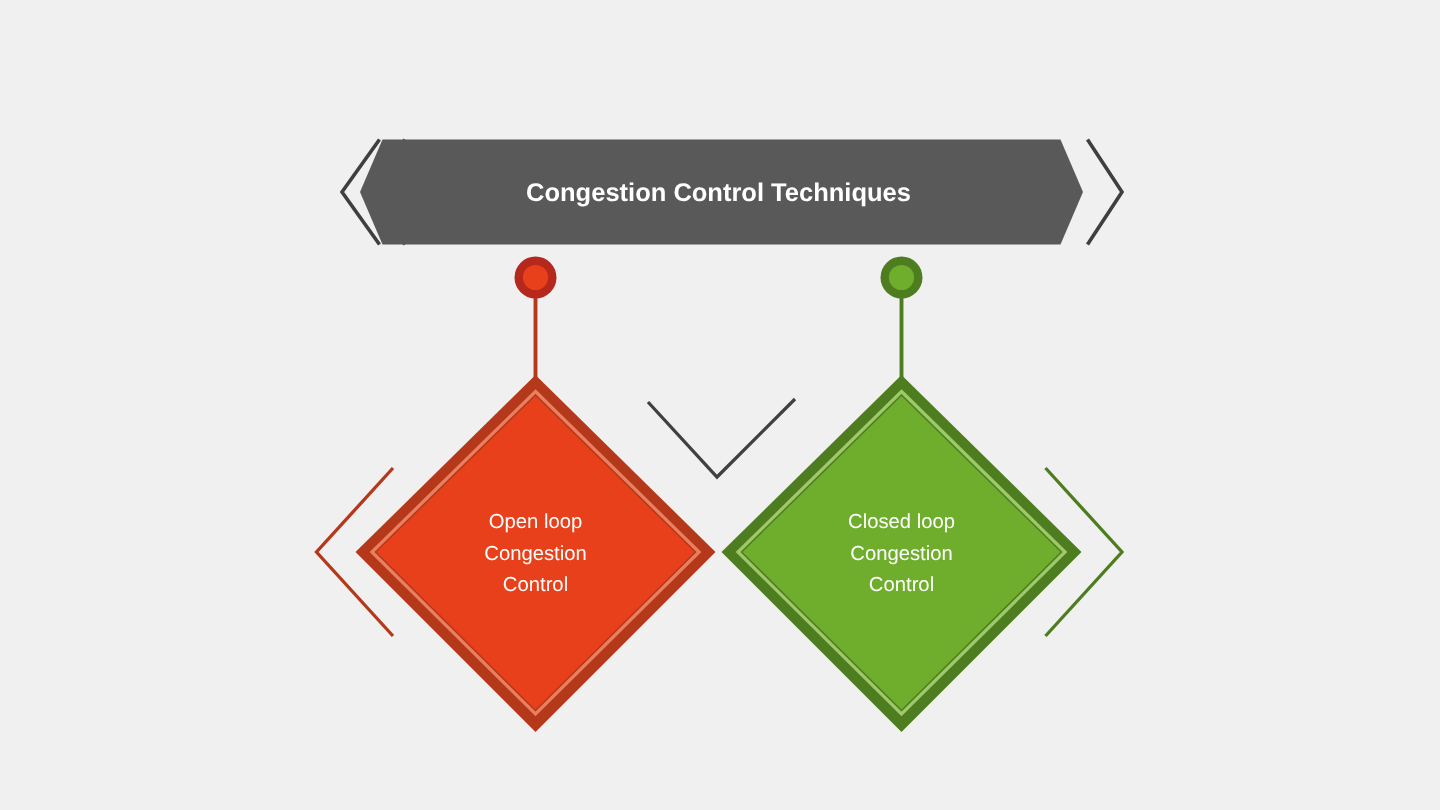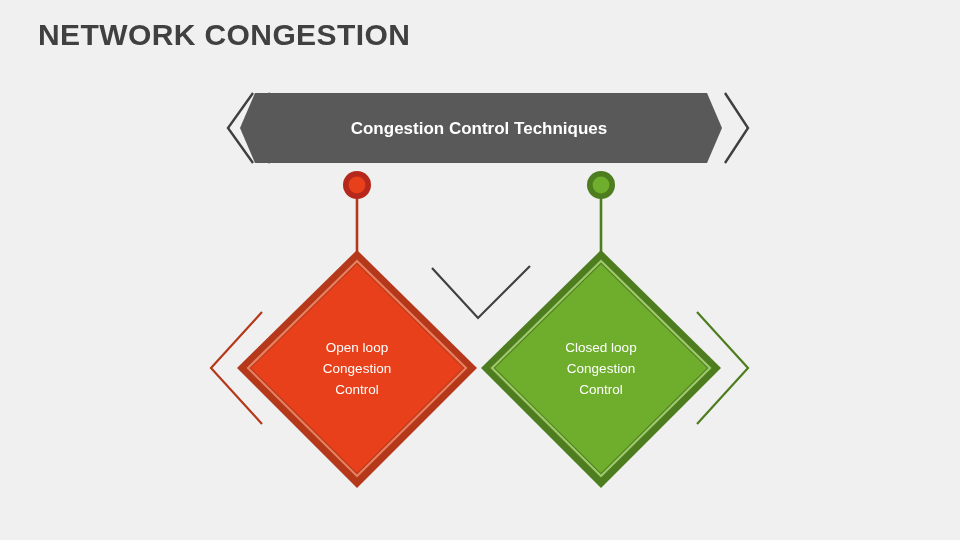--- a/index.html
+++ b/index.html
@@ -47,21 +47,20 @@
   }
   .node-label {
     font-size: 13.5px;
   }
 </style>
 </head>
 <body>
 
 <div id="slide">
 
-  <div id="page-title">NETWORK CONGESTION</div>
 
   <svg id="diagram-svg" viewBox="0 0 960 540">
 
     <g>
 
       <polyline points="253,93 228,128 253,163" fill="none" stroke="#3f3f3f" stroke-width="2.4" stroke-linecap="butt" stroke-linejoin="miter"></polyline>
 
       <polyline points="270,93 245,128 270,163" fill="none" stroke="#3f3f3f" stroke-width="2.4" stroke-linecap="butt" stroke-linejoin="miter"></polyline>
 
       <polygon points="255,93 707,93 722,128 707,163 255,163 240,128" fill="#595959"></polygon>

